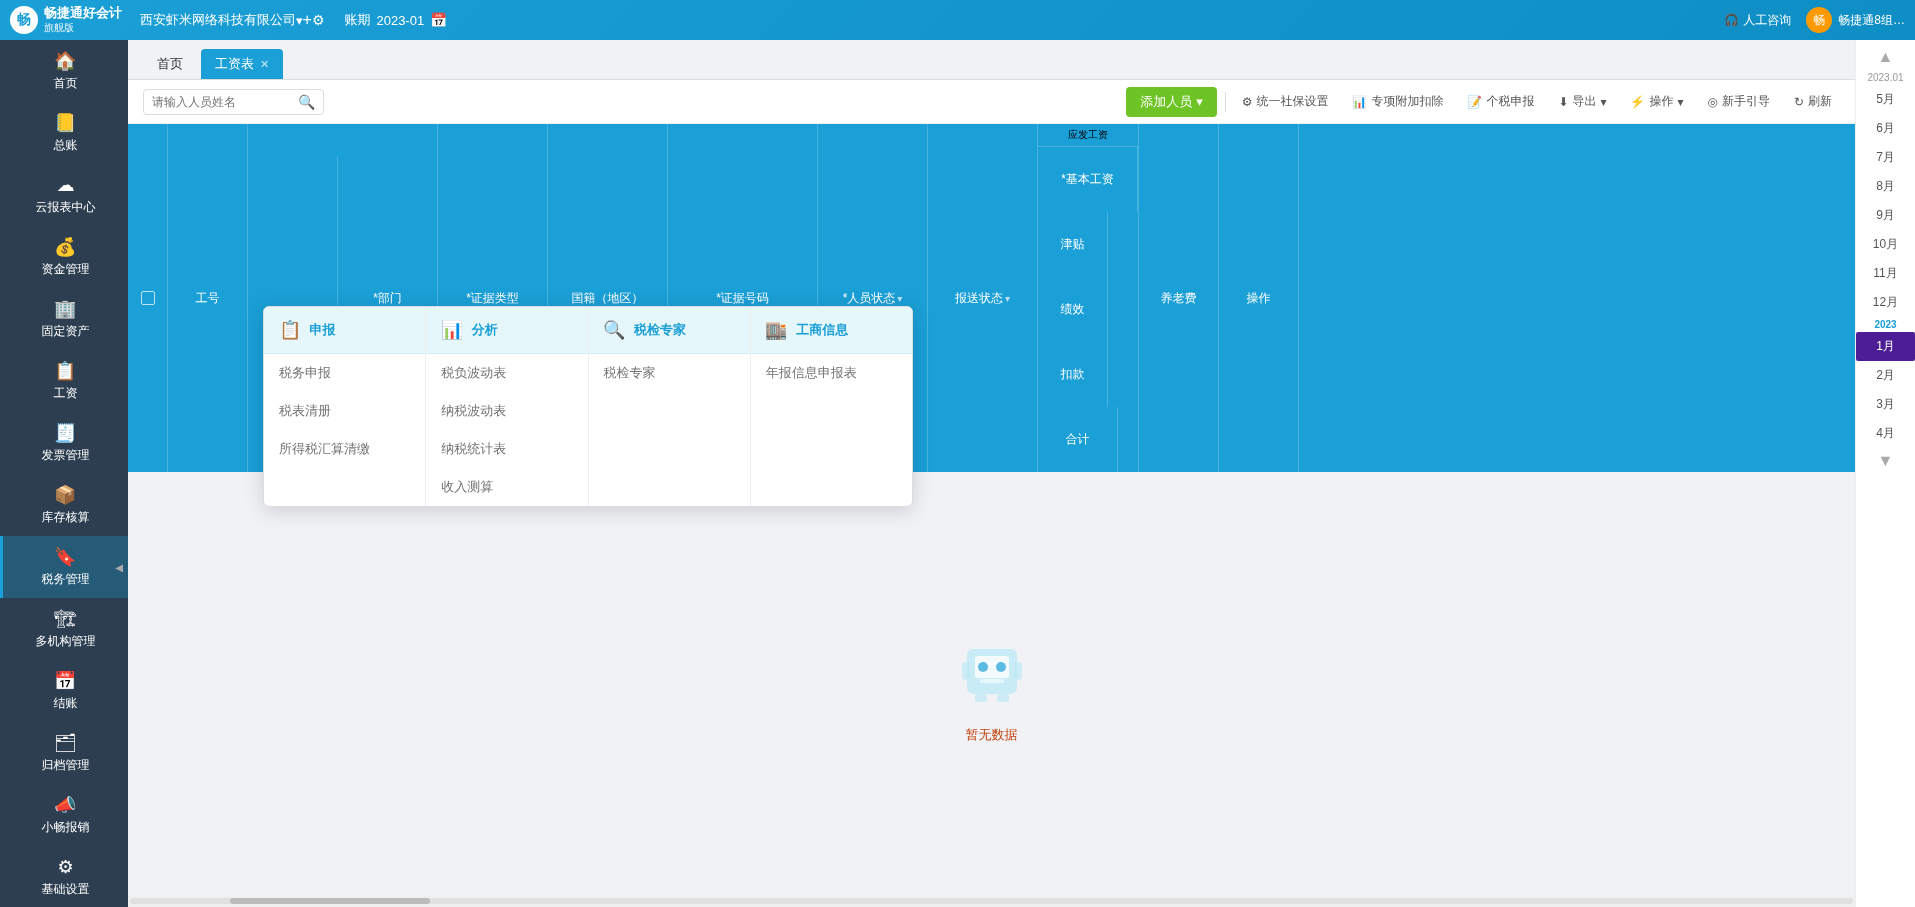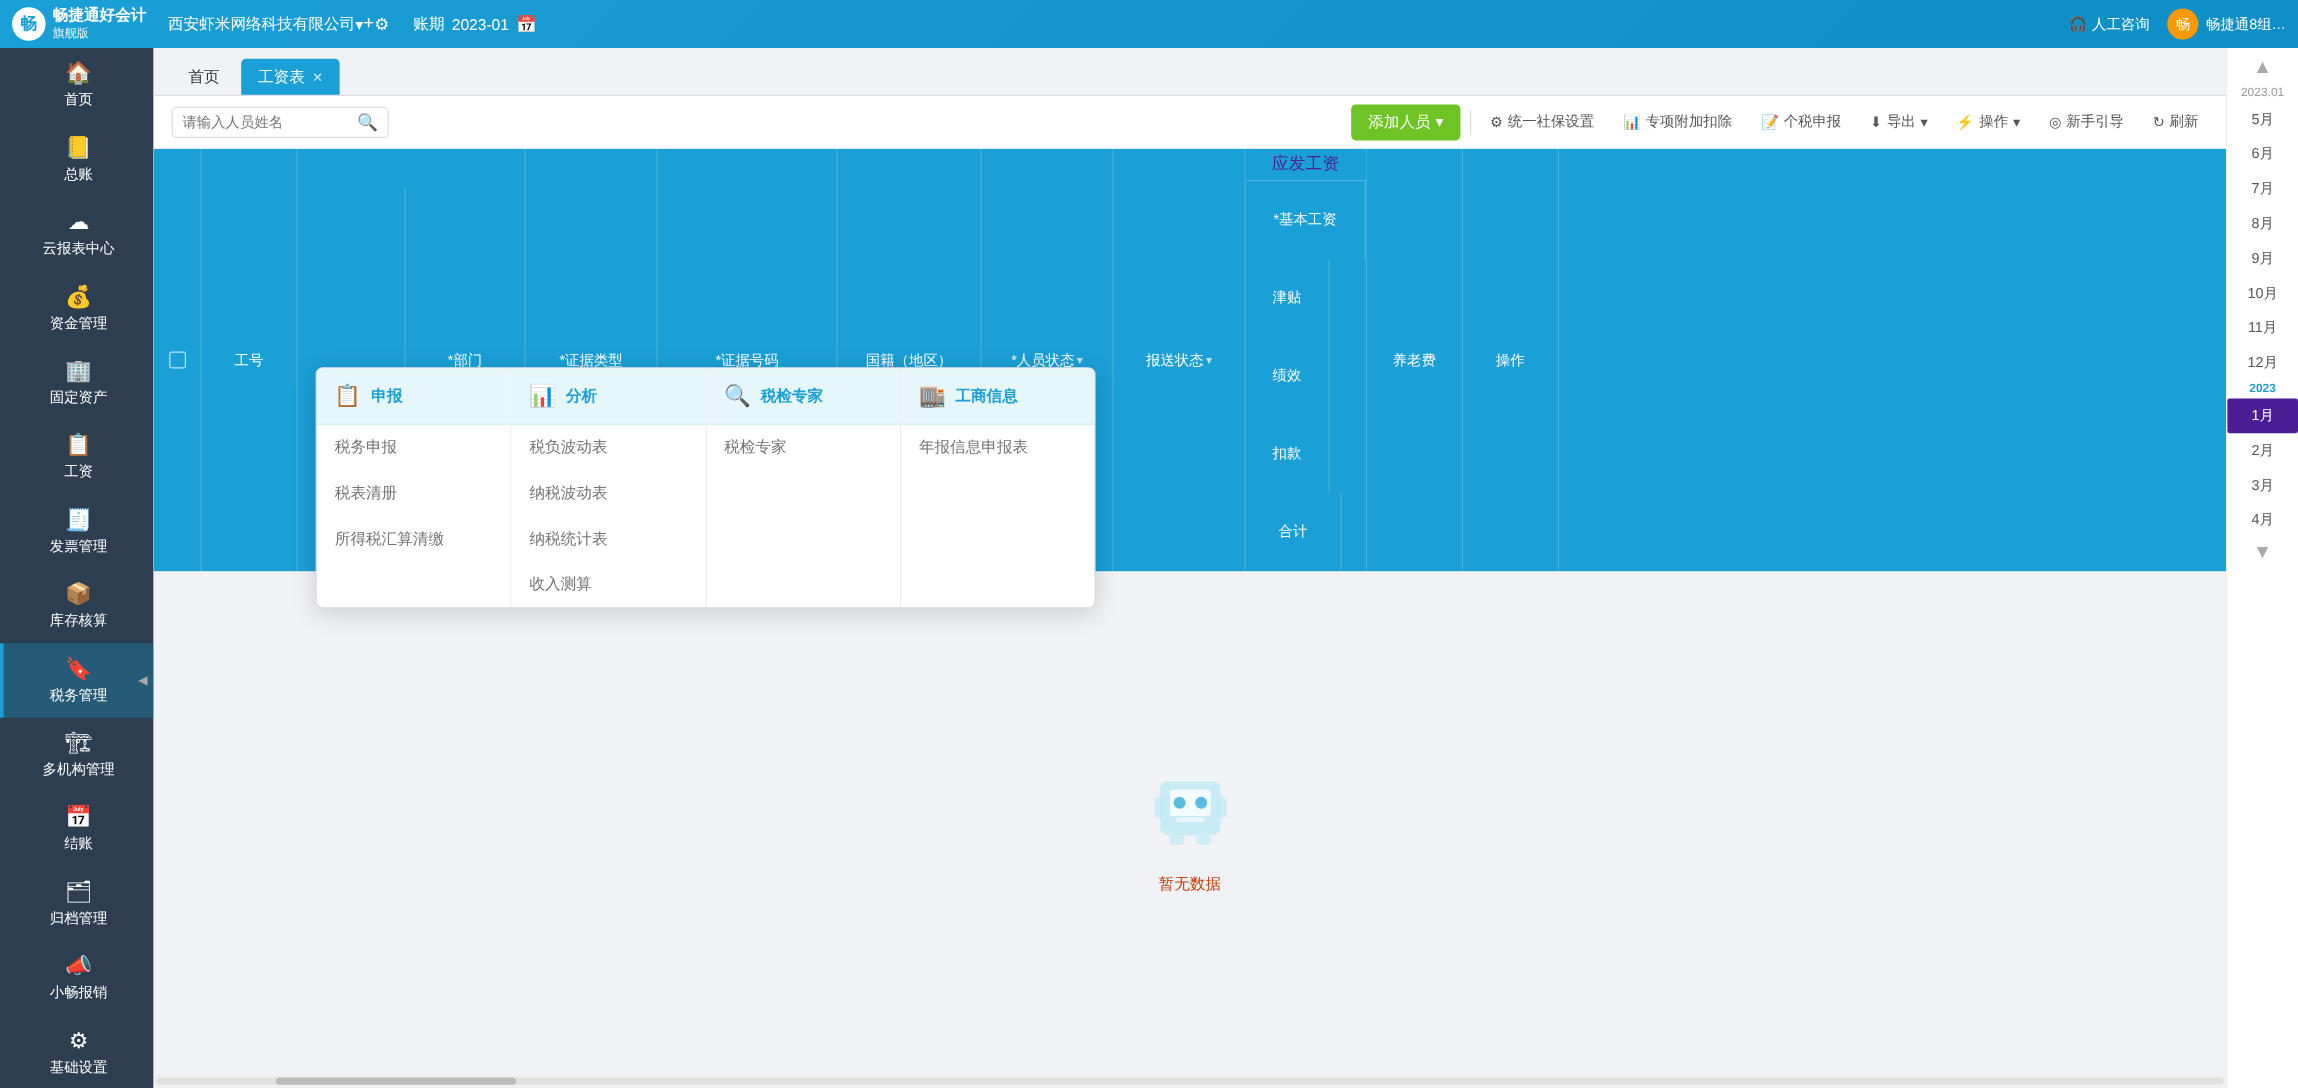--- a/index.html
+++ b/index.html
@@ -125,23 +125,23 @@
       background: #1a9fd6; color: white; display: flex; align-items: stretch;
       flex-shrink: 0; font-size: 12px;
     }
     .th-checkbox { width: 40px; display: flex; align-items: center; justify-content: center; border-right: 1px solid rgba(255,255,255,0.2); }
     .th-cell {
       padding: 24px 6px; border-right: 1px solid rgba(255,255,255,0.2);
       display: flex; align-items: center; justify-content: center;
       text-align: center; flex-shrink: 0;
     }
     .th-group-header {
-      background: #1a9fd6; color: #4c1d95; text-align: center;
+      background: #1a9fd6; color: #000000; text-align: center;
       padding: 4px 6px; border-bottom: 1px solid rgba(255,255,255,0.2);
-      font-size: 14px;
+      font-size: 10px;
     }
     .popup-menu {
       position: absolute;
       top: 182px; left: 135px;
       width: 650px;
       background: white;
       border: 1px solid #ddd;
       border-radius: 6px;
       box-shadow: 0 4px 20px rgba(0,0,0,0.15);
       z-index: 200;
@@ -394,22 +394,22 @@
         <div class="th-checkbox">
           <div class="checkbox-custom"></div>
         </div>
         <div class="th-cell" style="width:80px;">工号</div>
         <div class="th-cell" style="width:90px;margin-top:32px;">
           <span>*姓名</span>
           <span class="sort-icon">⇅</span>
         </div>
         <div class="th-cell" style="width:100px;">*部门</div>
         <div class="th-cell" style="width:110px;">*证据类型</div>
+        <div class="th-cell" style="width:120px;">国籍（地区）</div>
         <div class="th-cell" style="width:150px;">*证据号码</div>
-        <div class="th-cell" style="width:120px;">国籍（地区）</div>
         <div class="th-cell" style="width:110px;">
           <span>*人员状态</span>
           <span class="filter-icon">▾</span>
         </div>
         <div class="th-cell" style="width:110px;">
           <span>报送状态</span>
           <span class="filter-icon">▾</span>
         </div>
 
         <div style="display:flex;flex-direction:column;border-right:1px solid rgba(255,255,255,0.2);">

